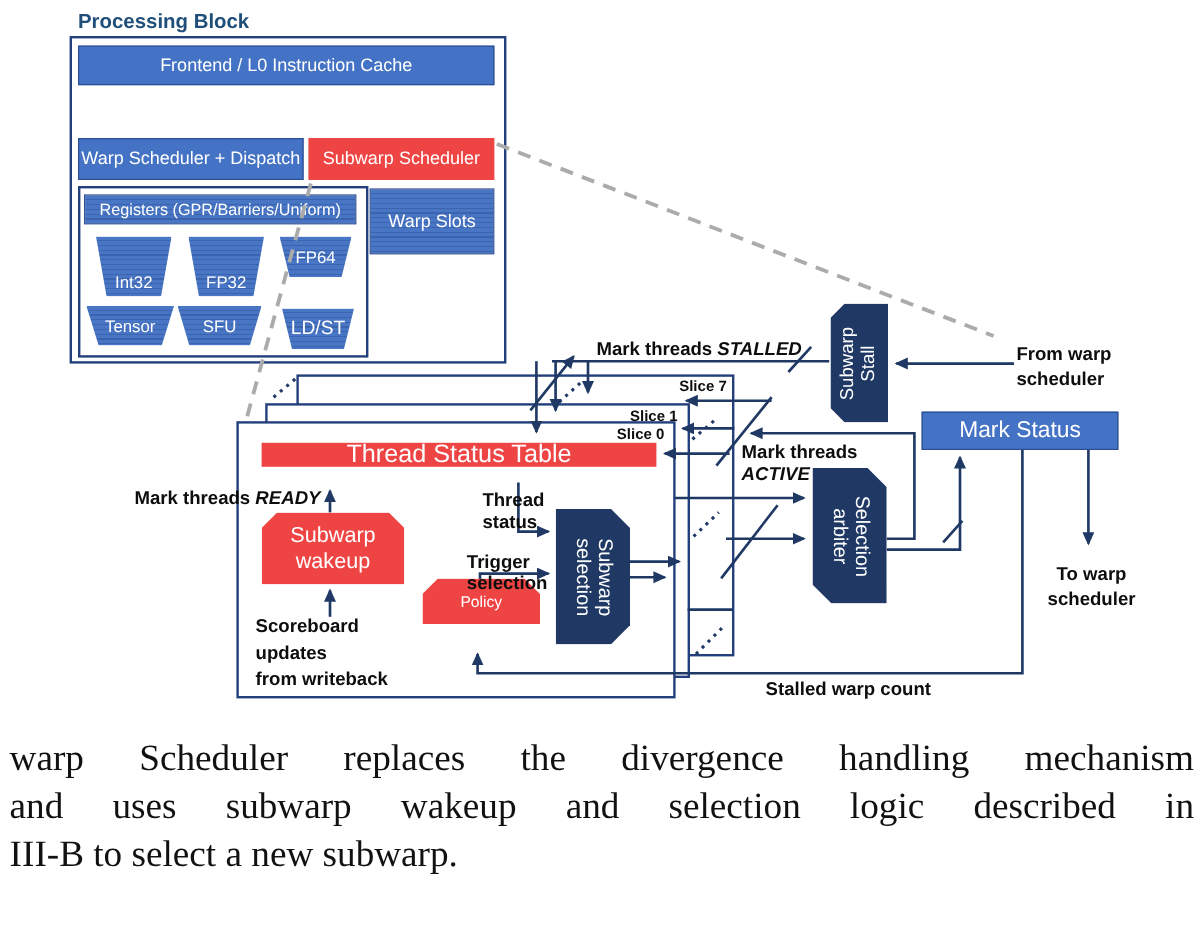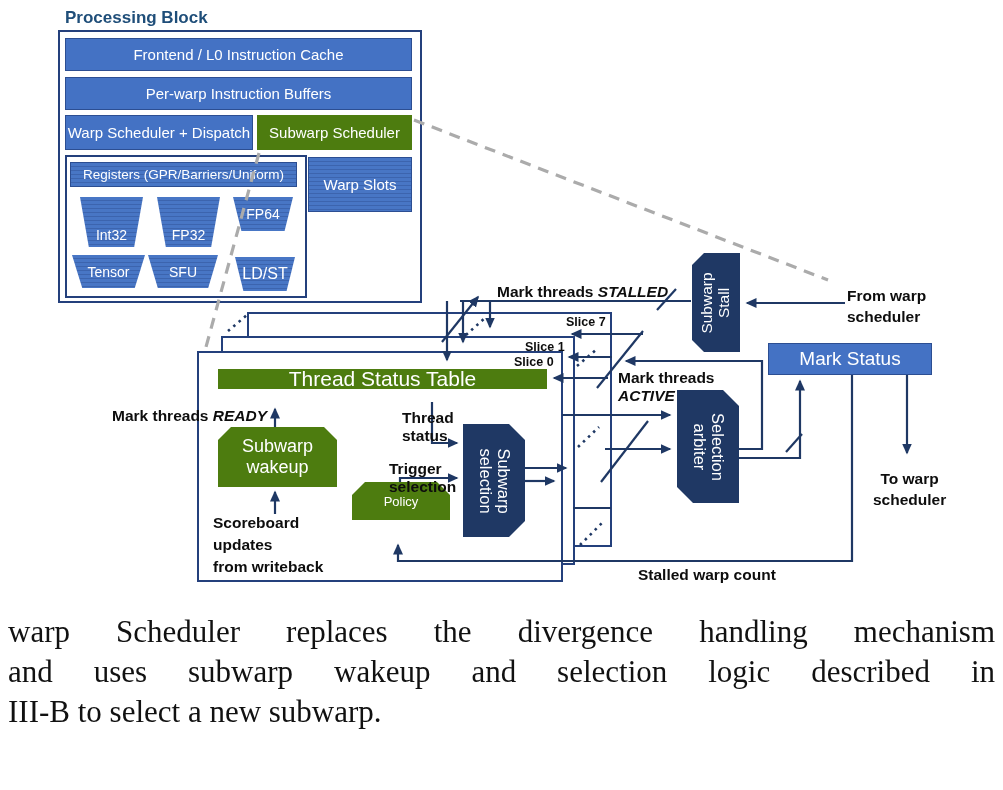--- a/index.html
+++ b/index.html
@@ -4,21 +4,21 @@
 <style>
   html,body{margin:0;padding:0;background:#fff;}
   .stage{position:relative;width:1003px;height:790px;background:#fff;overflow:hidden;
          font-family:"Liberation Sans",sans-serif;}
   .abs{position:absolute;box-sizing:border-box;}
   svg.layer{position:absolute;left:0;top:0;pointer-events:none;}
   
   .pb-outer{border:2px solid #24407c;background:#fff;}
   .bluebar{background:#4472C4;border:1.5px solid #2c4e92;color:#fff;display:flex;
            align-items:center;justify-content:center;text-align:center;}
-  .navy{background:#4d7c0f;color:#fff;display:flex;align-items:center;justify-content:center;text-align:center;}
+  .navy{background:#ef4444;color:#fff;display:flex;align-items:center;justify-content:center;text-align:center;}
   .striped{background:repeating-linear-gradient(180deg,#4876c5 0px,#4876c5 3px,#3c64ae 3px,#3c64ae 4px);
            border:1.5px solid #2c4e92;color:#fff;display:flex;align-items:center;justify-content:center;}
   .trap{clip-path:polygon(0 0,100% 0,86% 100%,14% 100%);border:none;}
   .pbtitle{color:#1F4E79;font-size:17px;font-weight:600;}
   
   .snip-top{clip-path:polygon(13px 0,calc(100% - 13px) 0,100% 13px,100% 100%,0 100%,0 13px);}
   .snip-right{clip-path:polygon(0 0,calc(100% - 16px) 0,100% 16px,100% calc(100% - 16px),calc(100% - 16px) 100%,0 100%);}
   .snip-diag{clip-path:polygon(0 0,calc(100% - 16px) 0,100% 16px,100% 100%,16px 100%,0 calc(100% - 16px));}
   .snip-left{clip-path:polygon(12px 0,100% 0,100% 100%,12px 100%,0 calc(100% - 12px),0 12px);}
   .vbox{background:#1F3864;color:#fff;}
@@ -88,21 +88,20 @@
       <path d="M466 335 L486 317"></path>
       <path d="M577 366 L597 349"></path>
       <path d="M578 447 L599 427"></path>
       <path d="M580 545 L603 522"></path>
     </g>
   </svg>
 
   <div class="abs pbtitle" style="left:65px;top:8px;">Processing Block</div>
   <div class="abs pb-outer" style="left:58px;top:30px;width:364px;height:273px;"></div>
   <div class="abs bluebar" style="left:65px;top:38px;width:347px;height:33px;font-size:15px;">Frontend / L0 Instruction Cache</div>
-  <div class="abs bluebar" style="left:65px;top:77px;width:347px;height:33px;font-size:15px;">Per-warp Instruction Buffers</div>
   <div class="abs bluebar" style="left:65px;top:115px;width:188px;height:35px;font-size:15px;">Warp Scheduler + Dispatch</div>
   <div class="abs navy" style="left:257px;top:115px;width:155px;height:35px;font-size:15px;">Subwarp Scheduler</div>
   <div class="abs" style="left:65px;top:155px;width:242px;height:143px;border:2px solid #24407c;background:#fff;"></div>
   <div class="abs striped" style="left:70px;top:162px;width:227px;height:25px;font-size:13.5px;">Registers (GPR/Barriers/Uniform)</div>
   <div class="abs striped trap" style="left:80px;top:197px;width:63px;height:50px;font-size:14px;align-items:flex-end;padding-bottom:4px;">Int32</div>
   <div class="abs striped trap" style="left:157px;top:197px;width:63px;height:50px;font-size:14px;align-items:flex-end;padding-bottom:4px;">FP32</div>
   <div class="abs striped trap" style="left:233px;top:197px;width:60px;height:34px;font-size:14px;">FP64</div>
   <div class="abs striped trap" style="left:72px;top:255px;width:73px;height:33px;font-size:14px;">Tensor</div>
   <div class="abs striped trap" style="left:148px;top:255px;width:70px;height:33px;font-size:14px;">SFU</div>
   <div class="abs striped trap" style="left:235px;top:257px;width:60px;height:34px;font-size:16px;">LD/ST</div>

